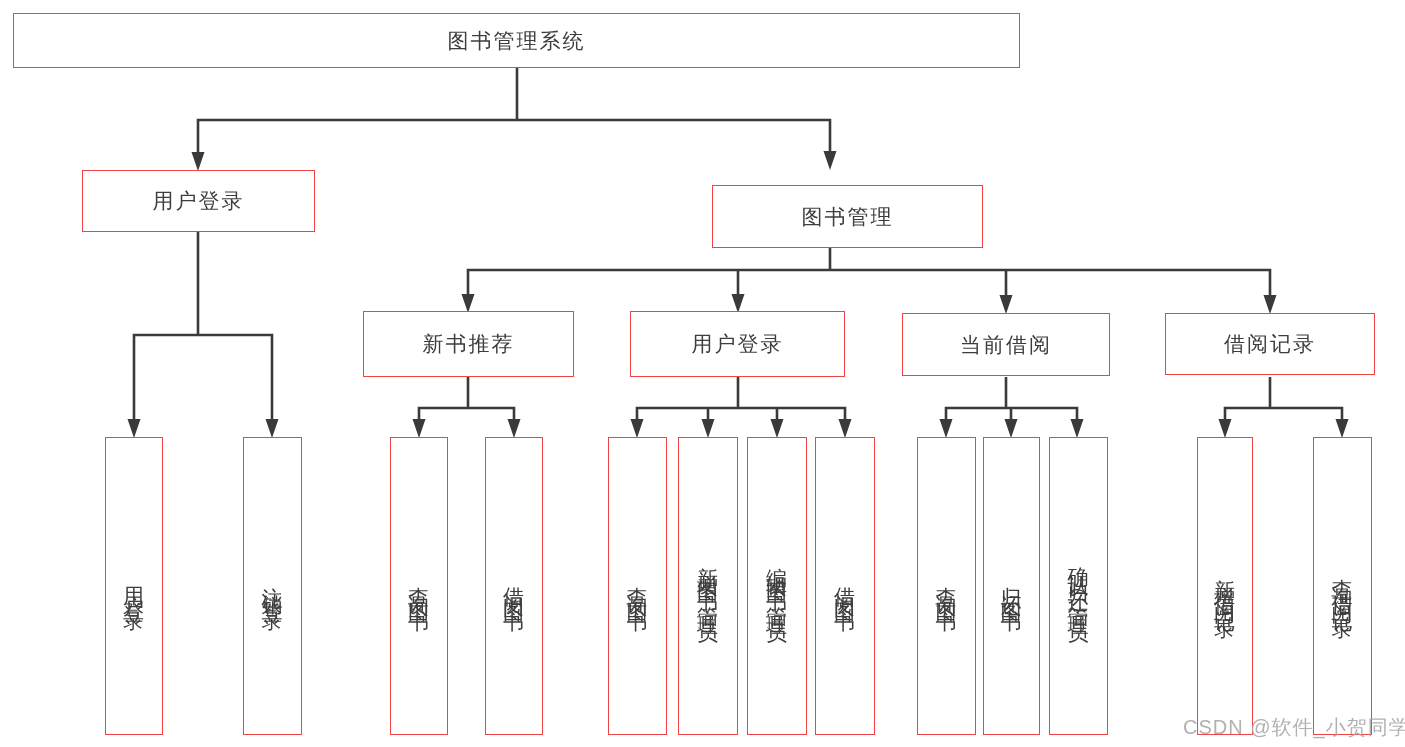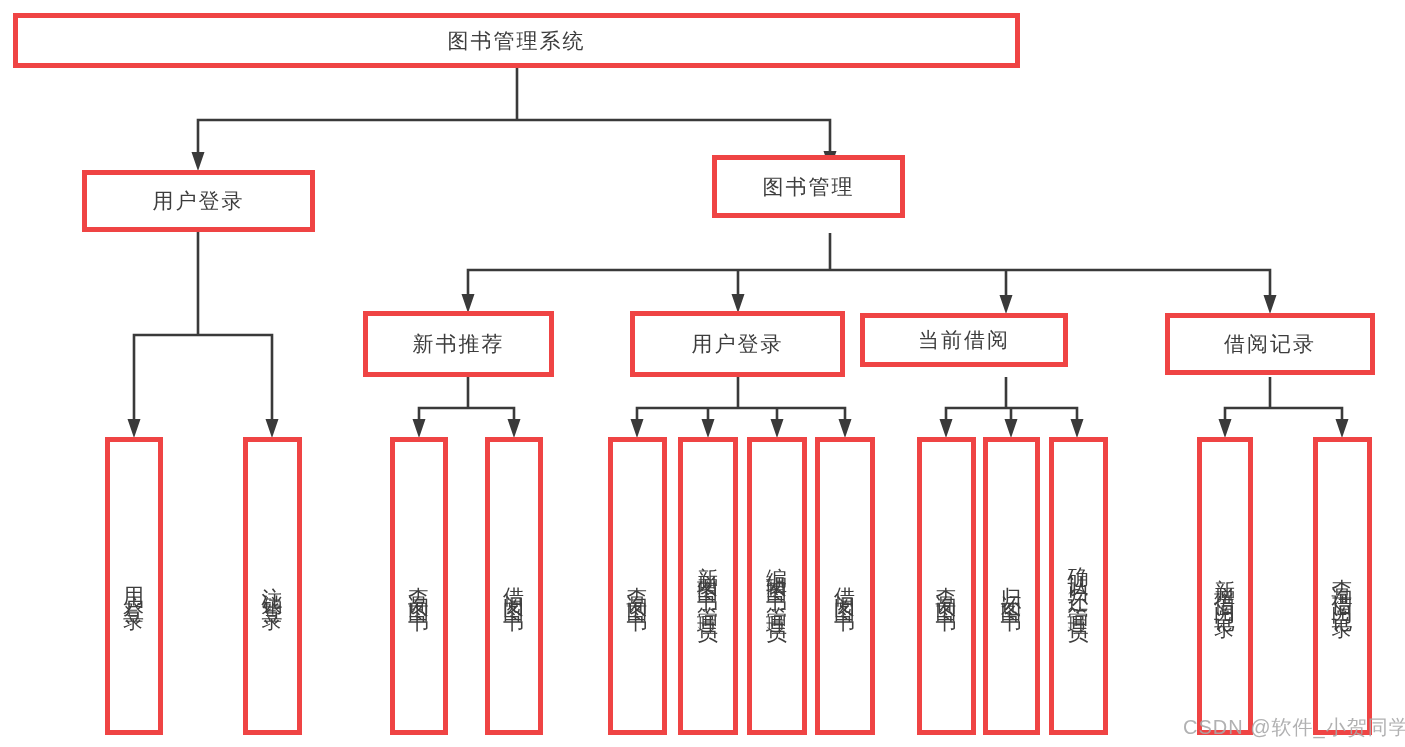--- a/index.html
+++ b/index.html
@@ -17,21 +17,21 @@
   }
   svg.connectors {
     position: absolute;
     left: 0; top: 0;
     width: 1405px; height: 747px;
     z-index: 1;
   }
   .node {
     position: absolute;
     box-sizing: border-box;
-    border: 5px solid #ef4444;
+    border: 1px solid #ef4444;
     background: #ffffff;
     display: flex;
     align-items: center;
     justify-content: center;
     z-index: 2;
     color: #3d3d3d;
   }
   .hbox span {
     font-size: 21px;
     letter-spacing: 2px;
@@ -126,31 +126,31 @@
       M1342 438 l-6.5 -19 h13 z"></path>
   </svg>
 
   <div class="node hbox" style="left:13px; top:13px; width:1007px; height:55px;">
     <span>图书管理系统</span>
   </div>
 
   <div class="node hbox" style="left:82px; top:170px; width:233px; height:62px;">
     <span>用户登录</span>
   </div>
-  <div class="node hbox" style="left:712px; top:155px; width:193px; height:63px;">
+  <div class="node hbox" style="left:712px; top:185px; width:271px; height:63px;">
     <span>图书管理</span>
   </div>
 
-  <div class="node hbox" style="left:363px; top:311px; width:191px; height:66px;text-align:center;">
+  <div class="node hbox" style="left:363px; top:311px; width:211px; height:66px;text-align:center;">
     <span>新书推荐</span>
   </div>
   <div class="node hbox" style="left:630px; top:311px; width:215px; height:66px;">
     <span>用户登录</span>
   </div>
-  <div class="node hbox" style="left:860px; top:313px; width:208px; height:54px;">
+  <div class="node hbox" style="left:902px; top:313px; width:208px; height:63px;">
     <span>当前借阅</span>
   </div>
   <div class="node hbox" style="left:1165px; top:313px; width:210px; height:62px;">
     <span>借阅记录</span>
   </div>
 
   <div class="node vbox" style="left:105px; width:58px;">
     <span>用户登录</span>
   </div>
   <div class="node vbox" style="left:243px; width:59px;">

